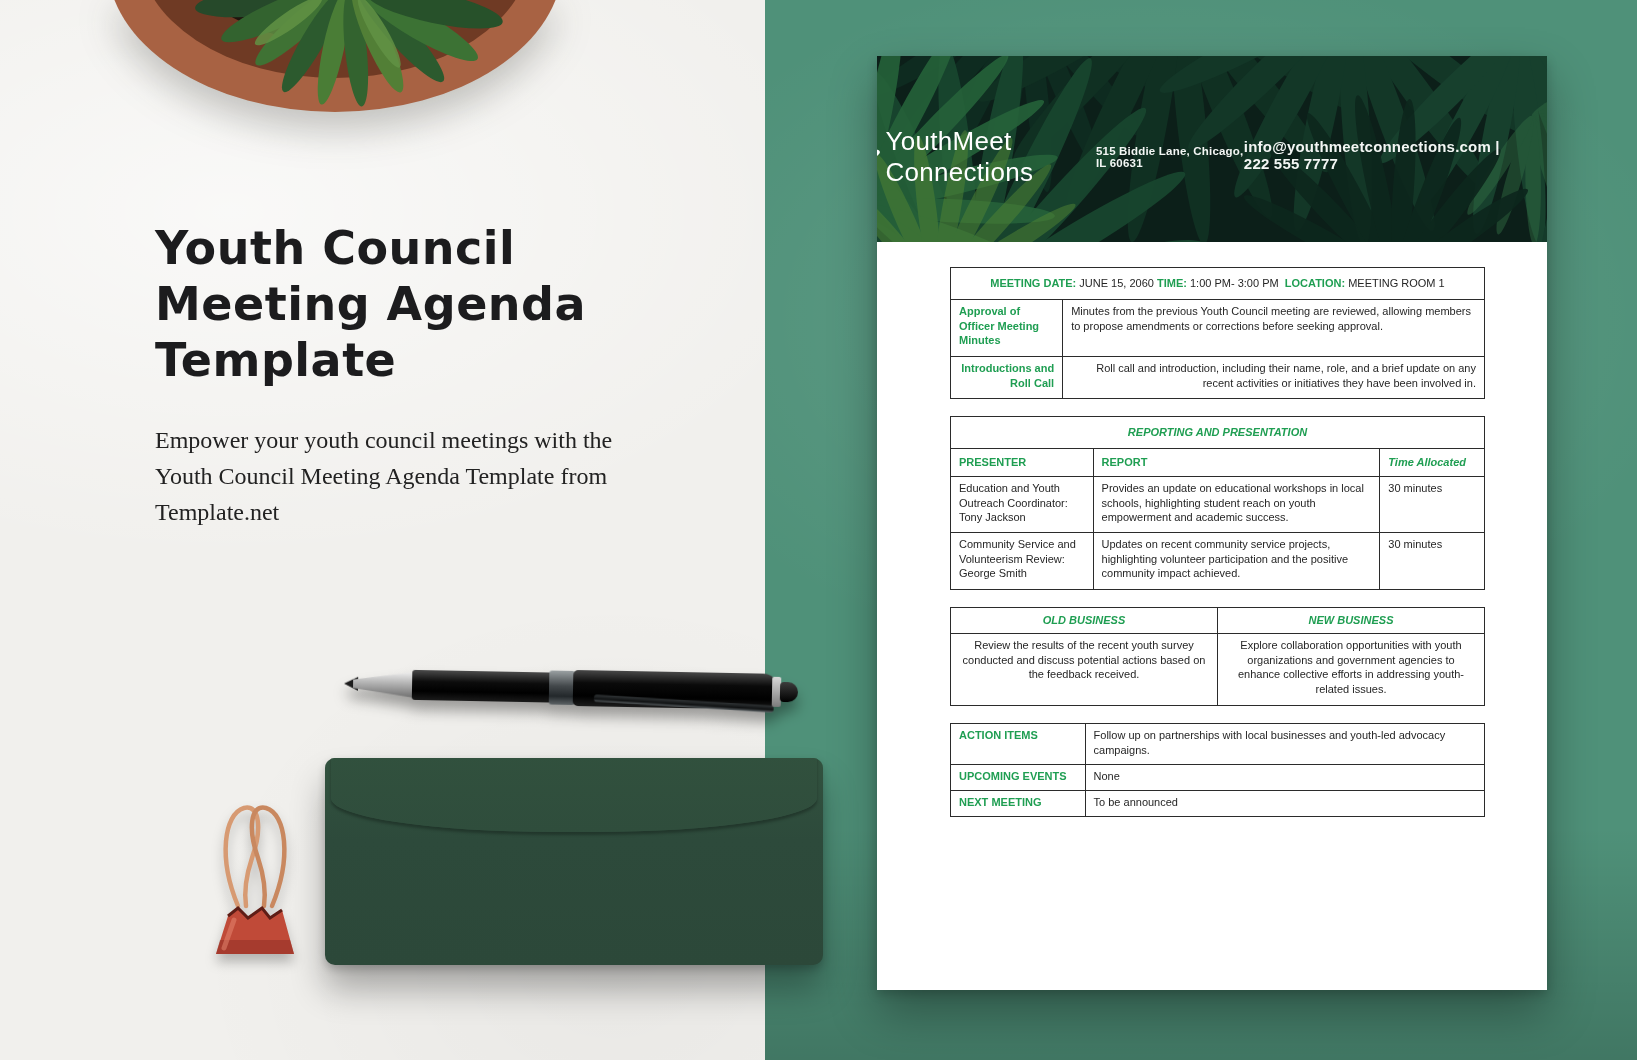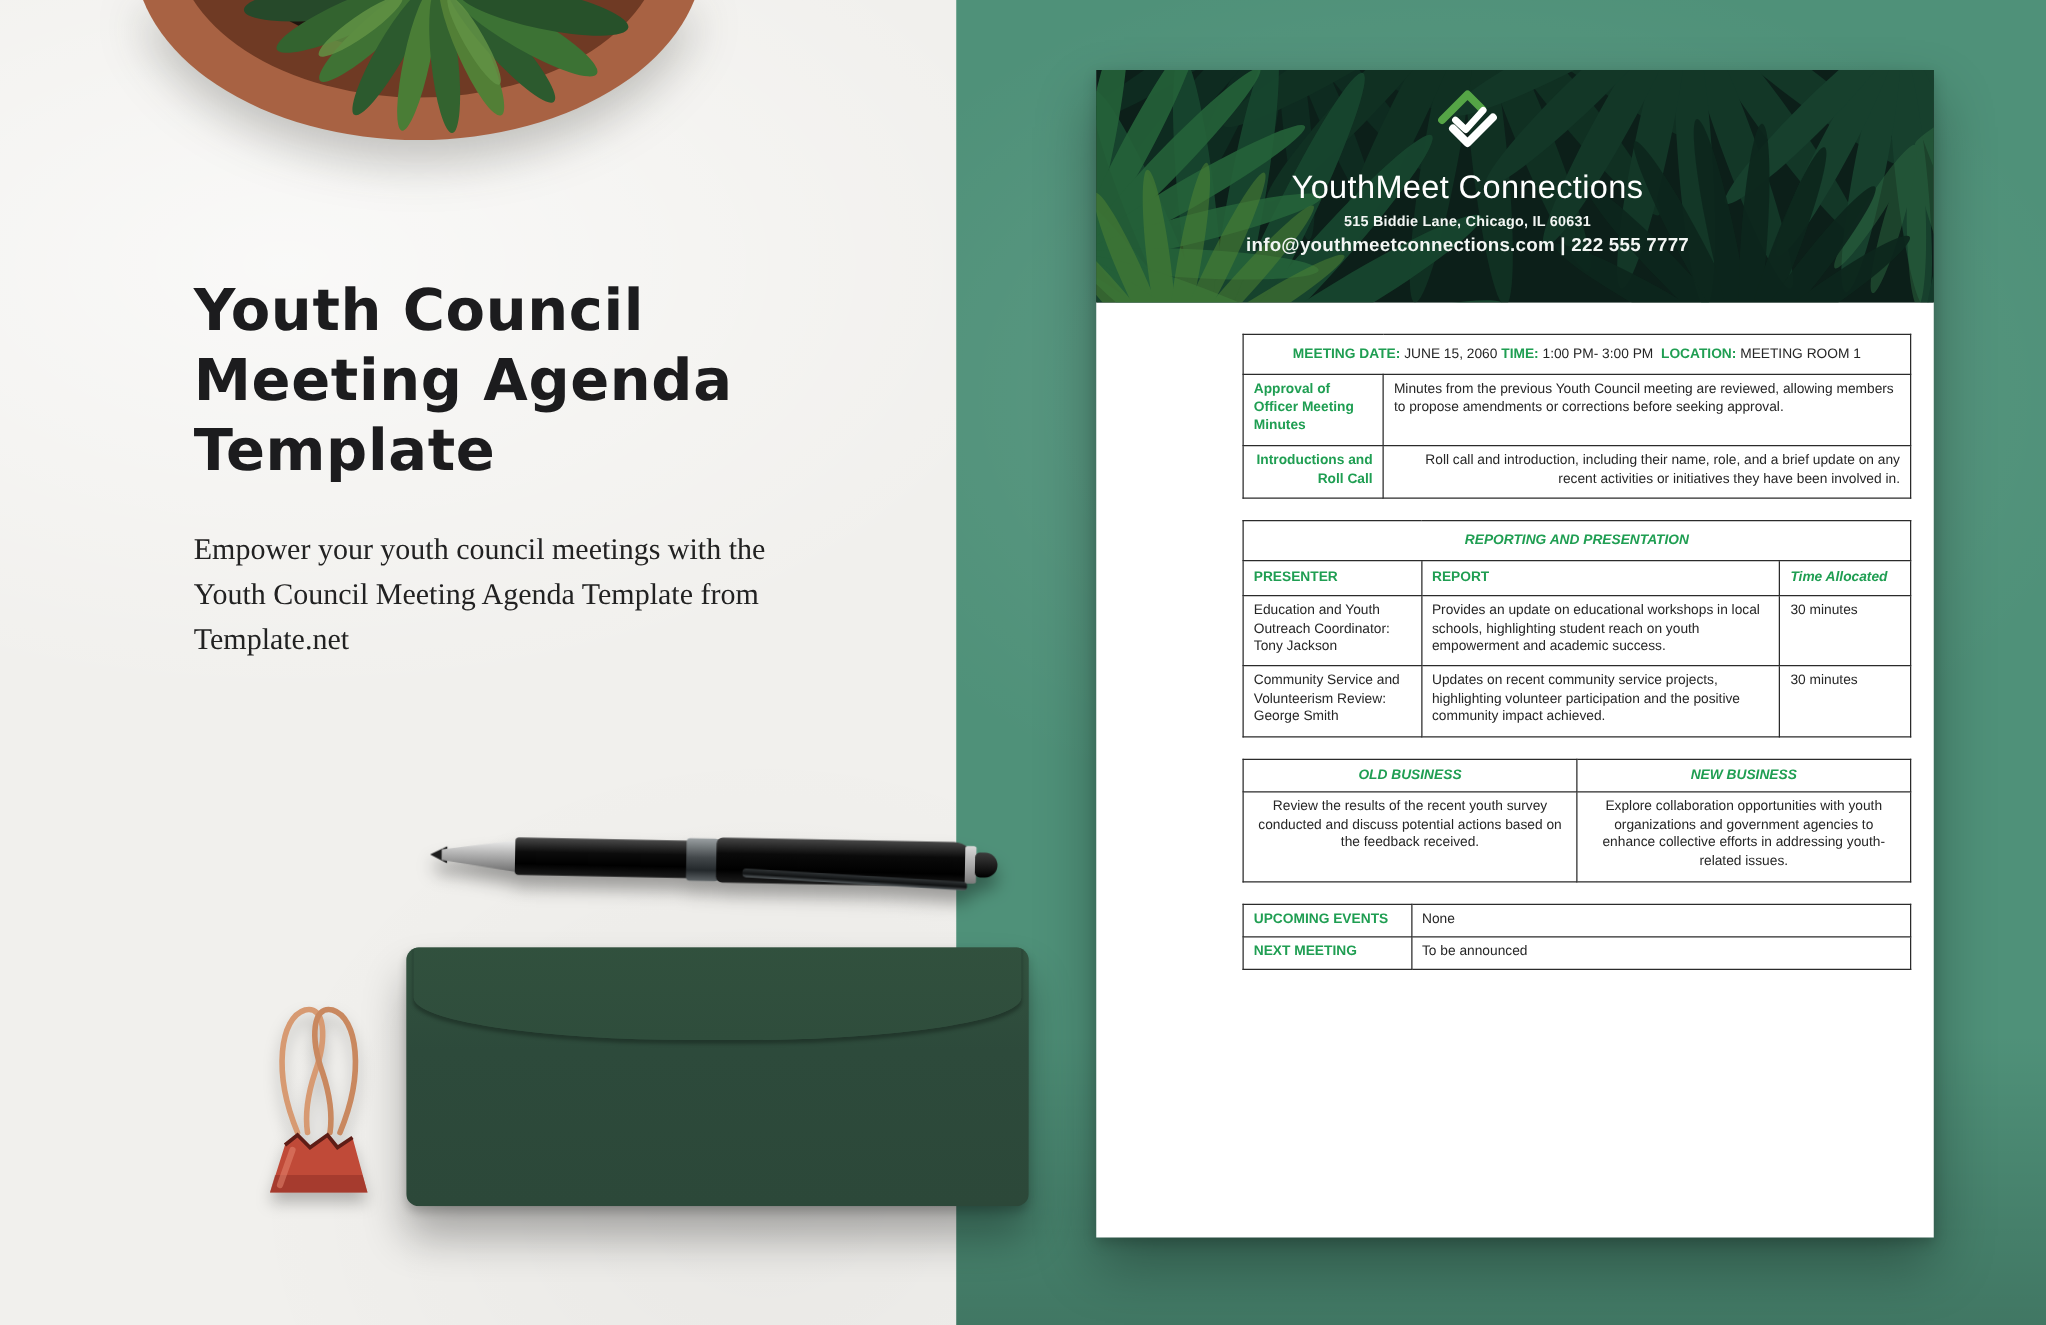--- a/index.html
+++ b/index.html
@@ -24,31 +24,31 @@
     background:
       radial-gradient(900px 600px at 45% 30%, rgba(255,255,255,.10), rgba(0,0,0,0) 60%),
       linear-gradient(180deg, rgba(0,0,0,0) 78%, rgba(0,0,0,.18) 100%),
       #4f9179; }
 
   
   .doc { position:absolute; left:112px; top:56px; width:670px; height:934px; background:#fff;
     box-shadow:0 22px 45px rgba(0,0,0,.33), 0 4px 10px rgba(0,0,0,.18); }
   .doc-header { position:absolute; left:0; top:0; width:670px; height:186px; background:#0c211a; overflow:hidden; }
   .doc-header svg.ferns { position:absolute; inset:0; }
-  .header-content { position:absolute; inset:0; display:flex; flex-direction:column; align-items:center;
+  .header-content { position:absolute; inset:0; display:flex; flex-direction:row; align-items:center;
     padding-top:8px; transform:translateX(-38px); }
   .org-logo { width:62px; height:62px; }
   .org-name { margin-top:8px; color:#ffffff; font-size:26px; font-weight:400; letter-spacing:.3px; }
   .org-address { margin-top:7px; color:#f3f6f4; font-size:11.5px; font-weight:bold; letter-spacing:.2px; }
   .org-contact { margin-top:4px; color:#f3f6f4; font-size:15px; font-weight:bold; letter-spacing:.2px; }
 
   .doc-body { position:absolute; left:73px; top:211px; width:535px; }
   table { border-collapse:collapse; width:535px; table-layout:fixed; margin-bottom:17px;
     font-size:11px; color:#262626; }
-  table, td, th { border:1.4px solid #2b2b2b;margin-left:44px; }
+  table, td, th { border:1.4px solid #2b2b2b; }
   td { padding:4px 8px; vertical-align:top; line-height:1.32; }
   .green { color:#1f9e52; font-weight:bold; }
   .c { text-align:center; vertical-align:middle;font-style:italic; }
   .info-head td { text-align:center; vertical-align:middle; height:32px; padding:4px 4px; white-space:nowrap; }
   .lbl { font-weight:bold; color:#1f9e52; }
   .val { color:#262626; font-weight:normal; }
 
   
   .plant { position:absolute; left:40px; top:-6px; width:640px; height:240px; z-index:3;
     filter:drop-shadow(0 18px 18px rgba(40,40,30,.25)); }
@@ -209,20 +209,24 @@
           </tr>
         </tbody>
           </table>
 
         <table>
           <colgroup>
               <col style="width:25.2%">
               <col style="width:74.8%">
             </colgroup>
           <tbody>
+              <tr style="height:41px;">
+            <td class="green">ACTION ITEMS</td>
+            <td>Follow up on partnerships with local businesses and youth-led advocacy campaigns.</td>
+          </tr>
           <tr style="height:26px;">
             <td class="green">UPCOMING EVENTS</td>
             <td>None</td>
           </tr>
           <tr style="height:26px;">
             <td class="green">NEXT MEETING</td>
             <td>To be announced</td>
           </tr>
         </tbody>
           </table>

